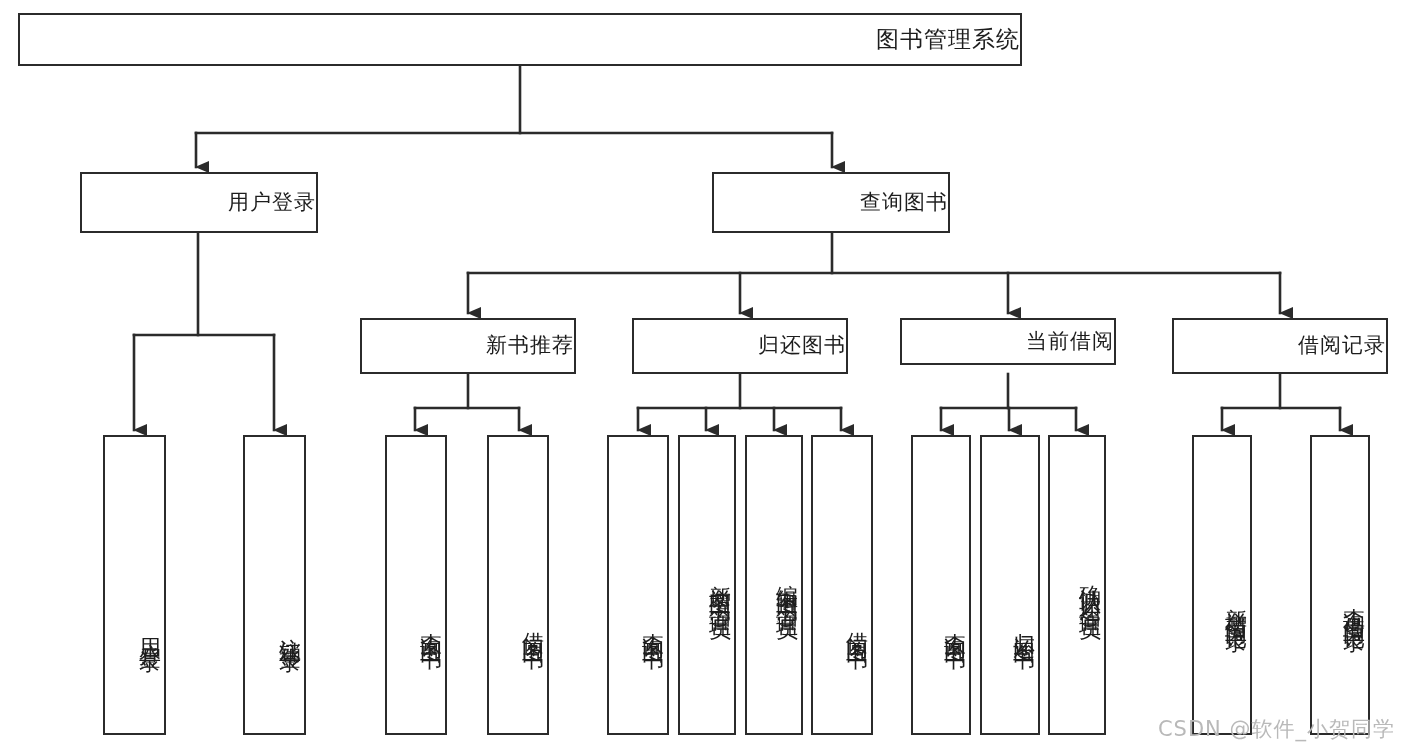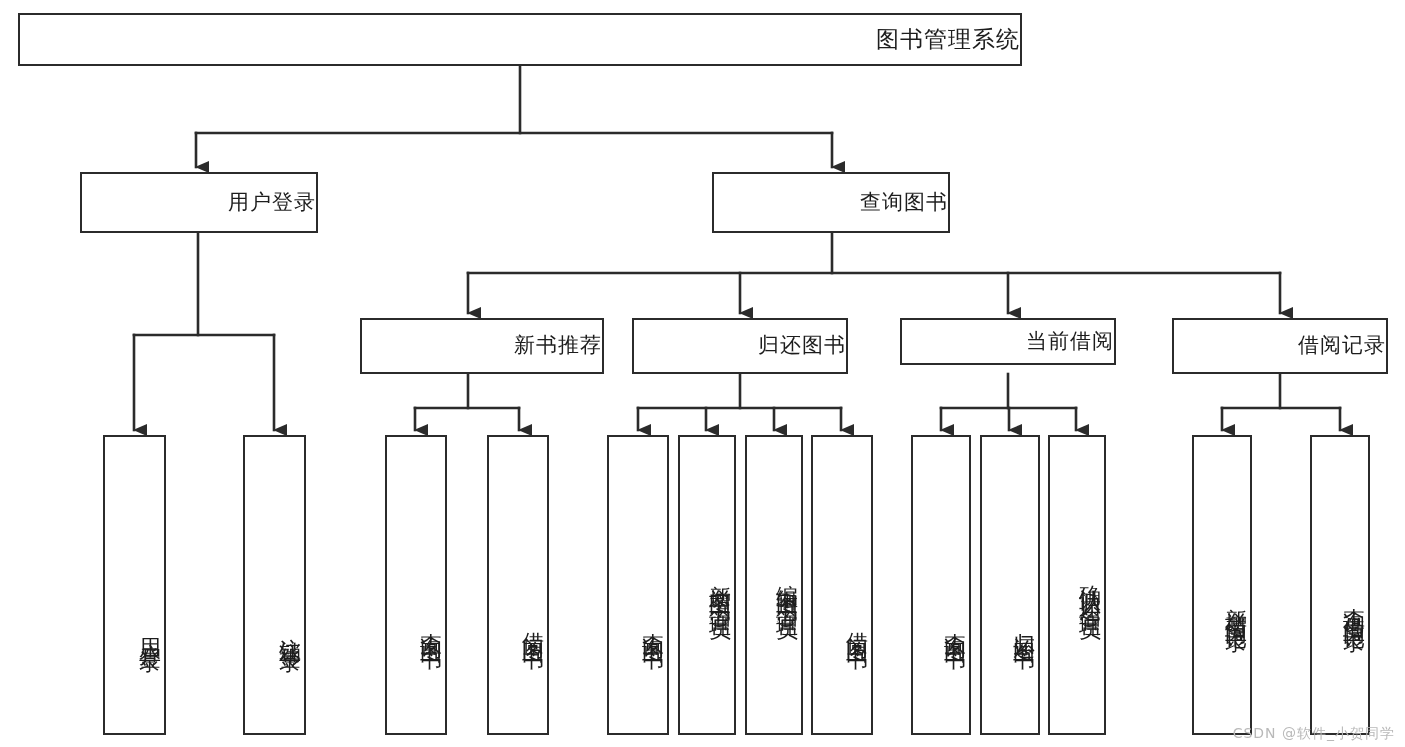--- a/index.html
+++ b/index.html
@@ -45,21 +45,21 @@
     justify-content:center;
   }
   .node.vert.pad-top{ padding-top:8px; }
 
   #title-node{ font-size:23px; }
 
   .watermark{
     position:absolute;
     right:10px;
     bottom:4px;
-    font-size:14px;
+    font-size:21px;
     color:#b9b9b9;
     letter-spacing:1px;
     white-space:nowrap;
     user-select:none;
   }
 </style>
 </head>
 <body>
 
 <div id="canvas">
@@ -120,21 +120,21 @@
   </div>
 
   <div class="node horiz" style="left:80px;top:172px;width:238px;height:61px;">
     <span>用户登录</span>
   </div>
 
   <div class="node horiz" style="left:712px;top:172px;width:238px;height:61px;">
     <span>查询图书</span>
   </div>
 
-  <div class="node horiz" style="left:360px;top:318px;width:244px;height:56px;">
+  <div class="node horiz" style="left:360px;top:318px;width:216px;height:56px;">
     <span>新书推荐</span>
   </div>
 
   <div class="node horiz" style="left:632px;top:318px;width:216px;height:56px;">
     <span>归还图书</span>
   </div>
 
   <div class="node horiz" style="left:900px;top:318px;width:216px;height:47px;">
     <span>当前借阅</span>
   </div>

